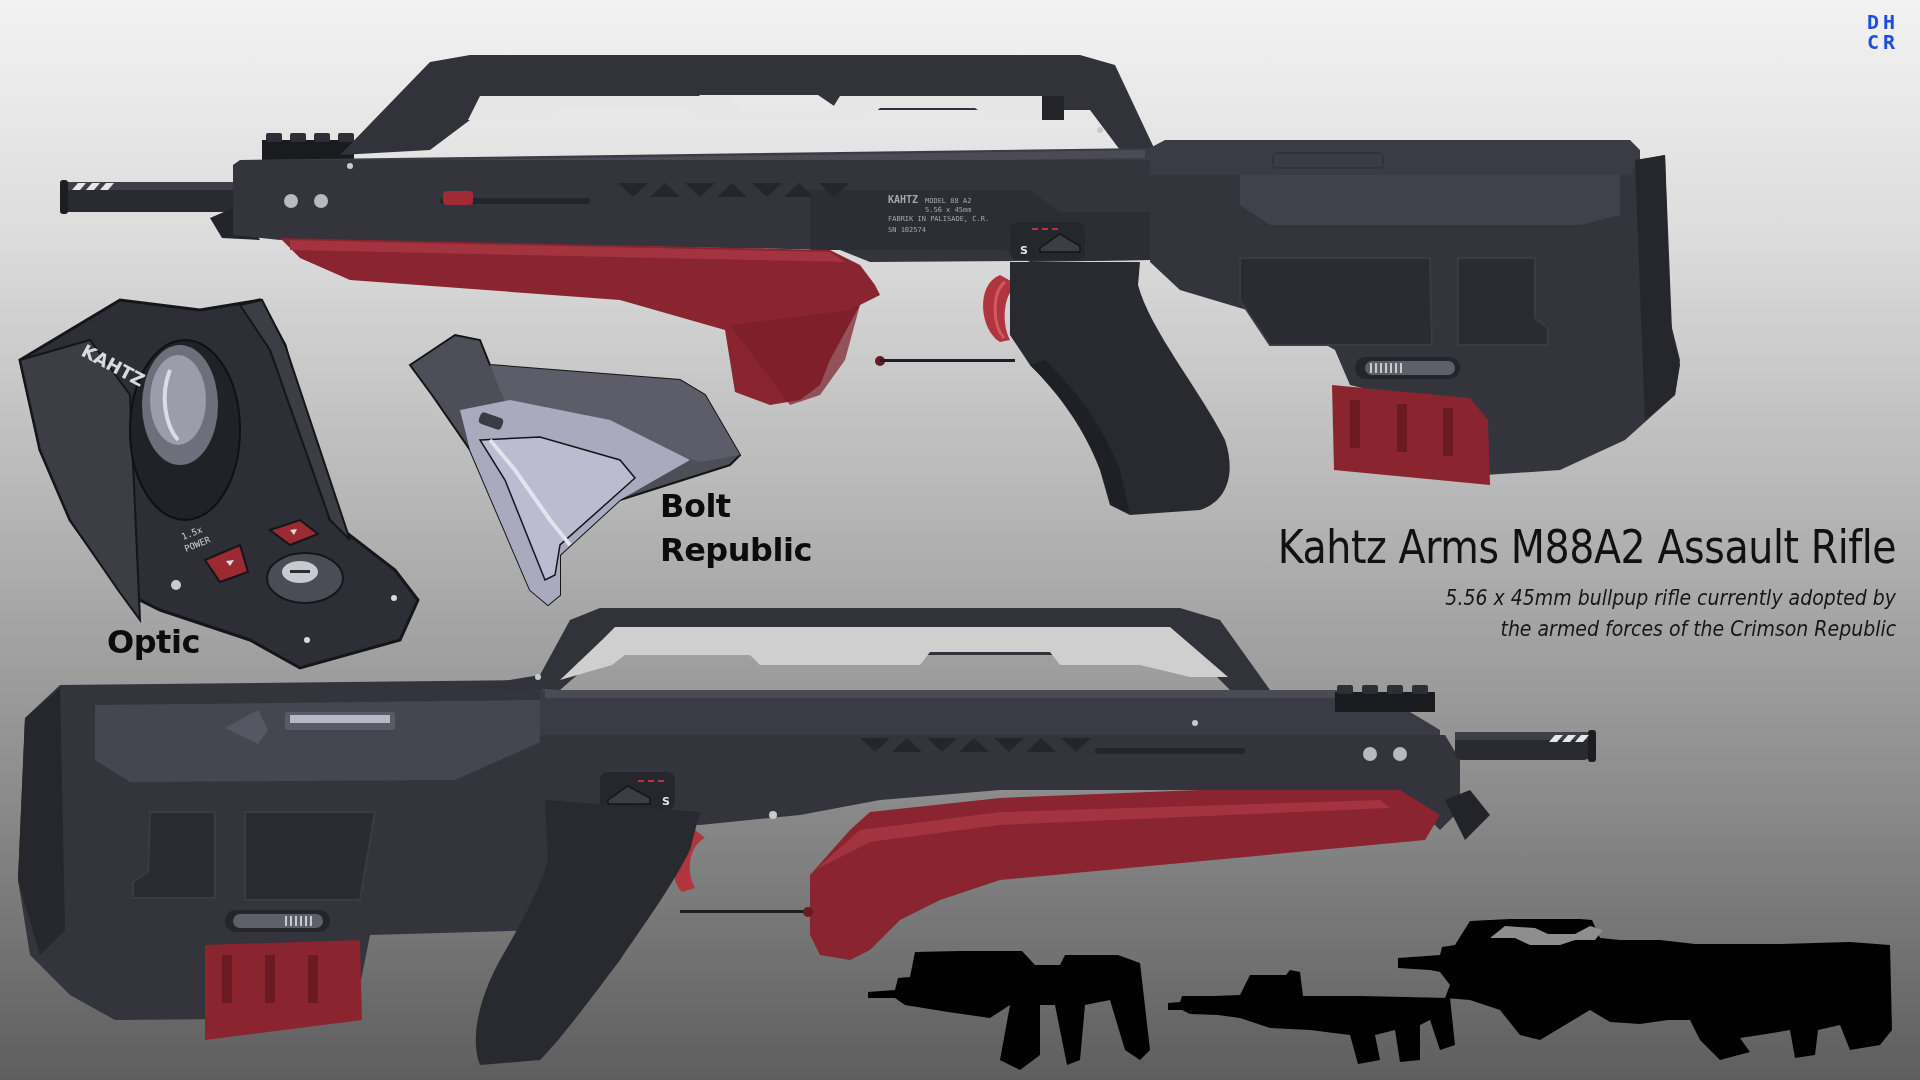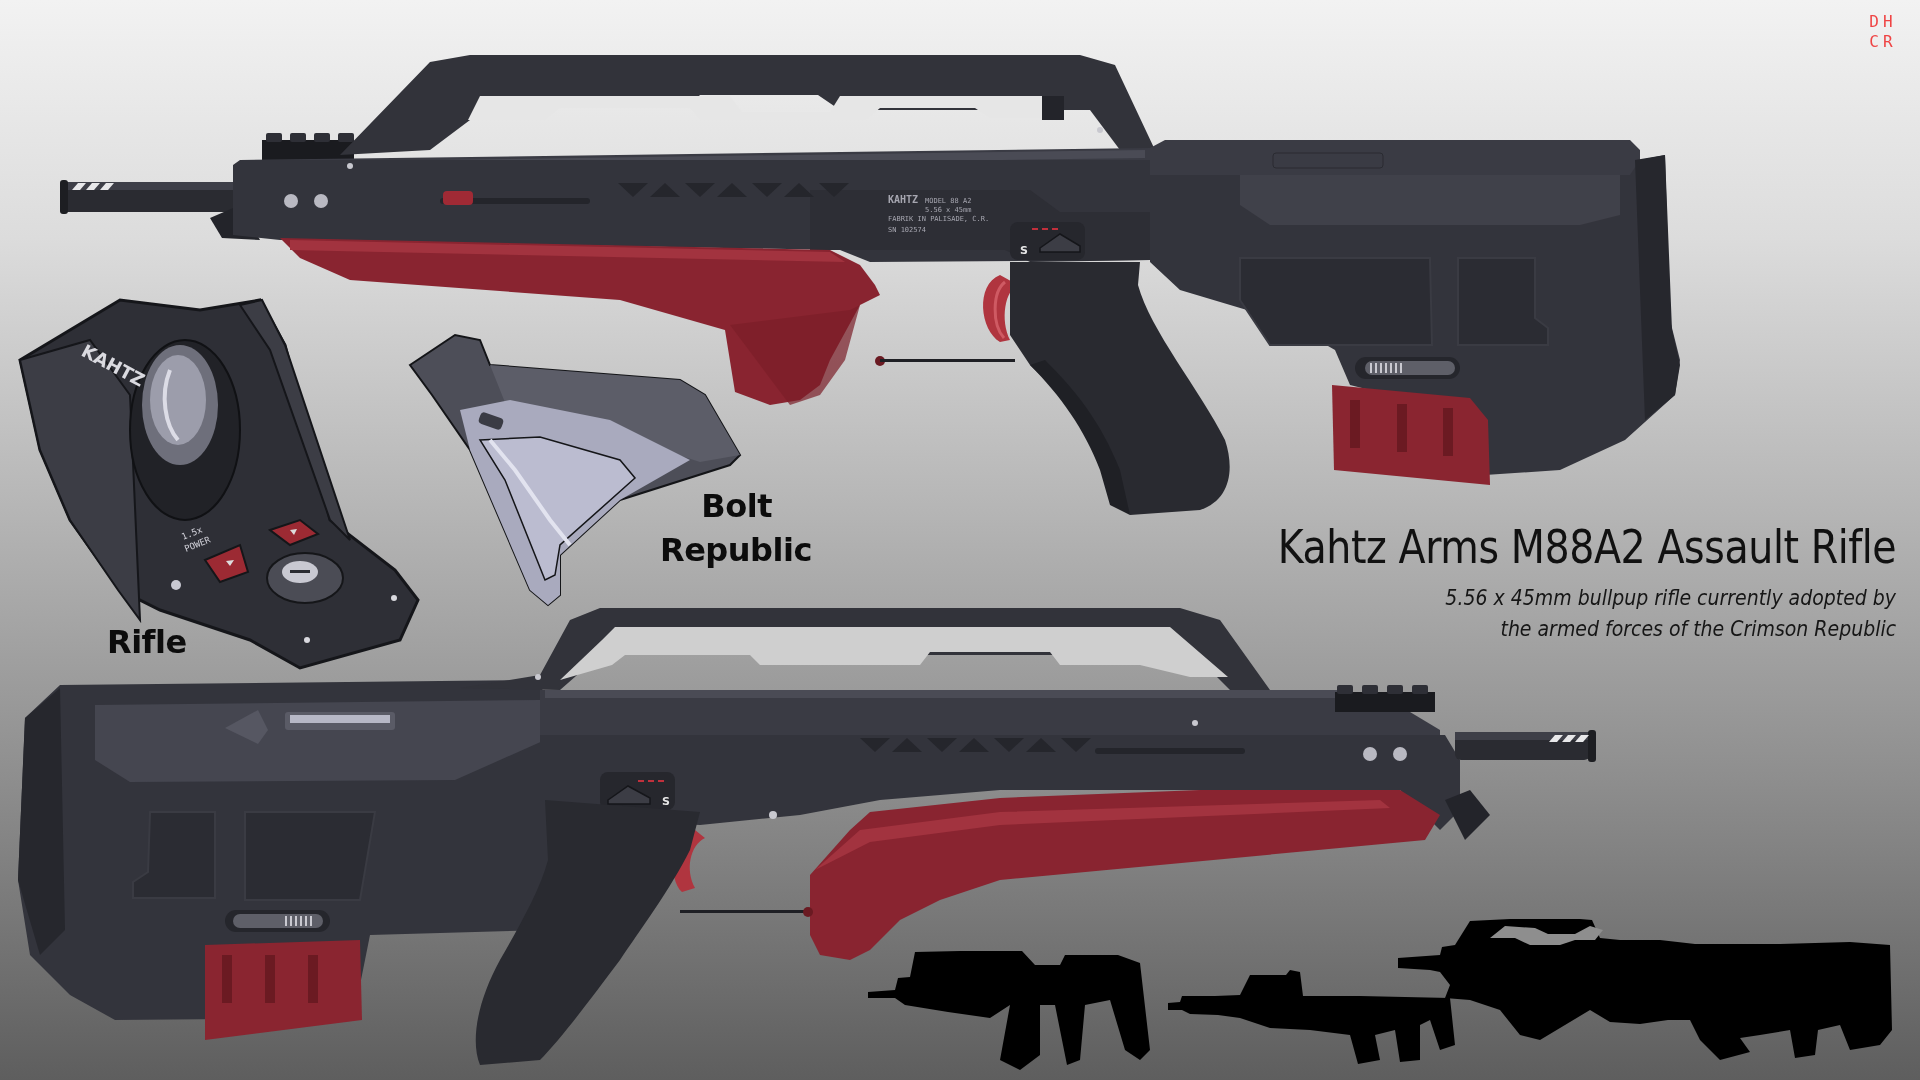--- a/index.html
+++ b/index.html
@@ -19,22 +19,22 @@
     color: #111; letter-spacing: -0.5px; transform: scaleX(0.86); transform-origin: right center;
   }
   .subtitle {
     position: absolute; right: 24px; top: 582px; text-align: right;
     font-family: "DejaVu Sans", sans-serif; font-style: italic; font-size: 22px;
     line-height: 31px; color: #161616; transform: scaleX(0.86); transform-origin: right top;
   }
   .subtitle div { white-space: nowrap; }
   .logo {
     position: absolute; left: 1858px; top: 12px; width: 50px;
-    font-family: "DejaVu Sans Mono", monospace; font-weight: normal; font-size: 16px;
-    line-height: 20px; color: #ef4444; letter-spacing: 4px; text-align: center;
+    font-family: "DejaVu Sans Mono", monospace; font-weight: bold; font-size: 20px;
+    line-height: 20px; color: #1d4ed8; letter-spacing: 4px; text-align: center;
   }
   .tiny { font-family: "DejaVu Sans Mono", monospace; }
 </style>
 </head>
 <body>
 
 <svg class="art" viewBox="0 0 1920 1080" xmlns="http://www.w3.org/2000/svg">
 
   <g>
 
@@ -300,23 +300,23 @@
       <path d="M1490,938 L1505,926 L1535,928 L1548,934 L1575,934 L1590,926 L1603,930 L1595,940 L1575,940 L1560,945 L1530,945 L1515,938 Z" fill="#8e8e8e"></path>
     </g>
   </g>
 </svg>
 
 <div class="logo">
   <div>DH</div>
   <div>CR</div>
 </div>
 
-<div class="label-bold" style="left:107px; top:620px;">Rifle</div>
-
-<div class="label-bold" style="left:660px; top:484px; text-align:right; width:112px;">
+<div class="label-bold" style="left:107px; top:620px;">Optic</div>
+
+<div class="label-bold" style="left:660px; top:484px; width:112px;">
   <div>Bolt</div>
   <div>Republic</div>
 </div>
 
 <div class="title">Kahtz Arms M88A2 Assault Rifle</div>
 
 <div class="subtitle">
   <div>5.56 x 45mm bullpup rifle currently adopted by</div>
   <div>the armed forces of the Crimson Republic</div>
 </div>

